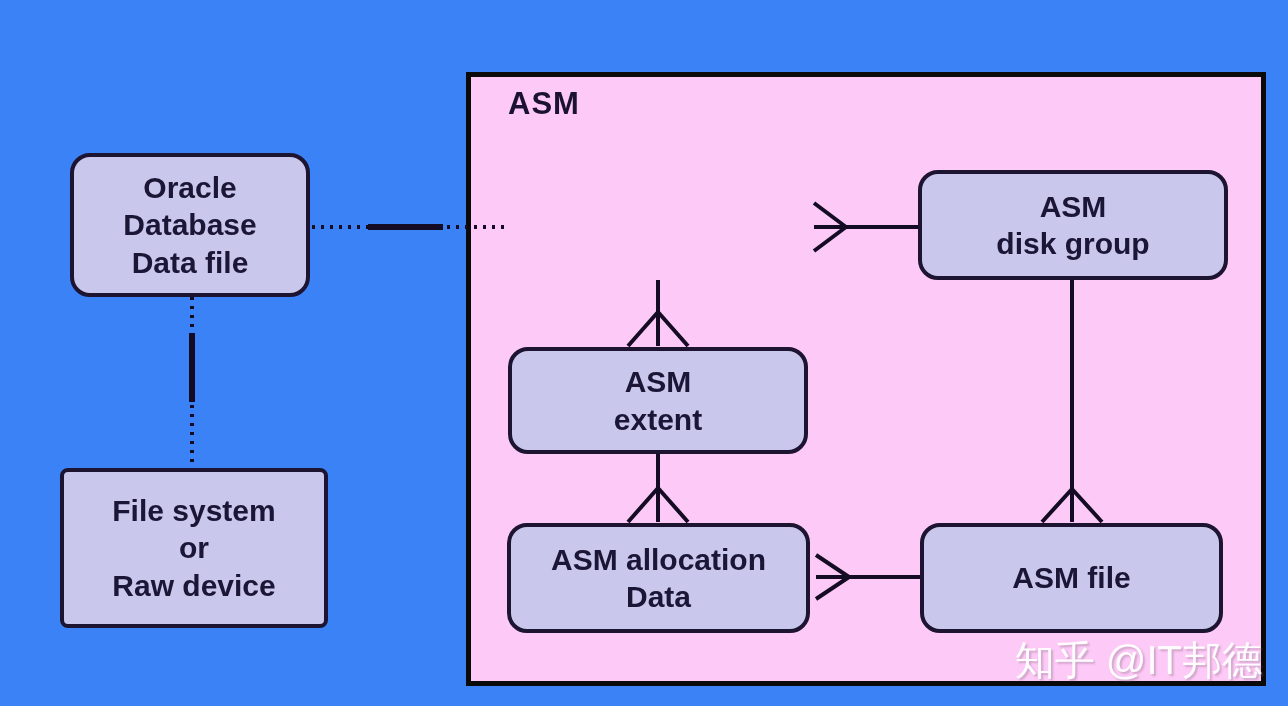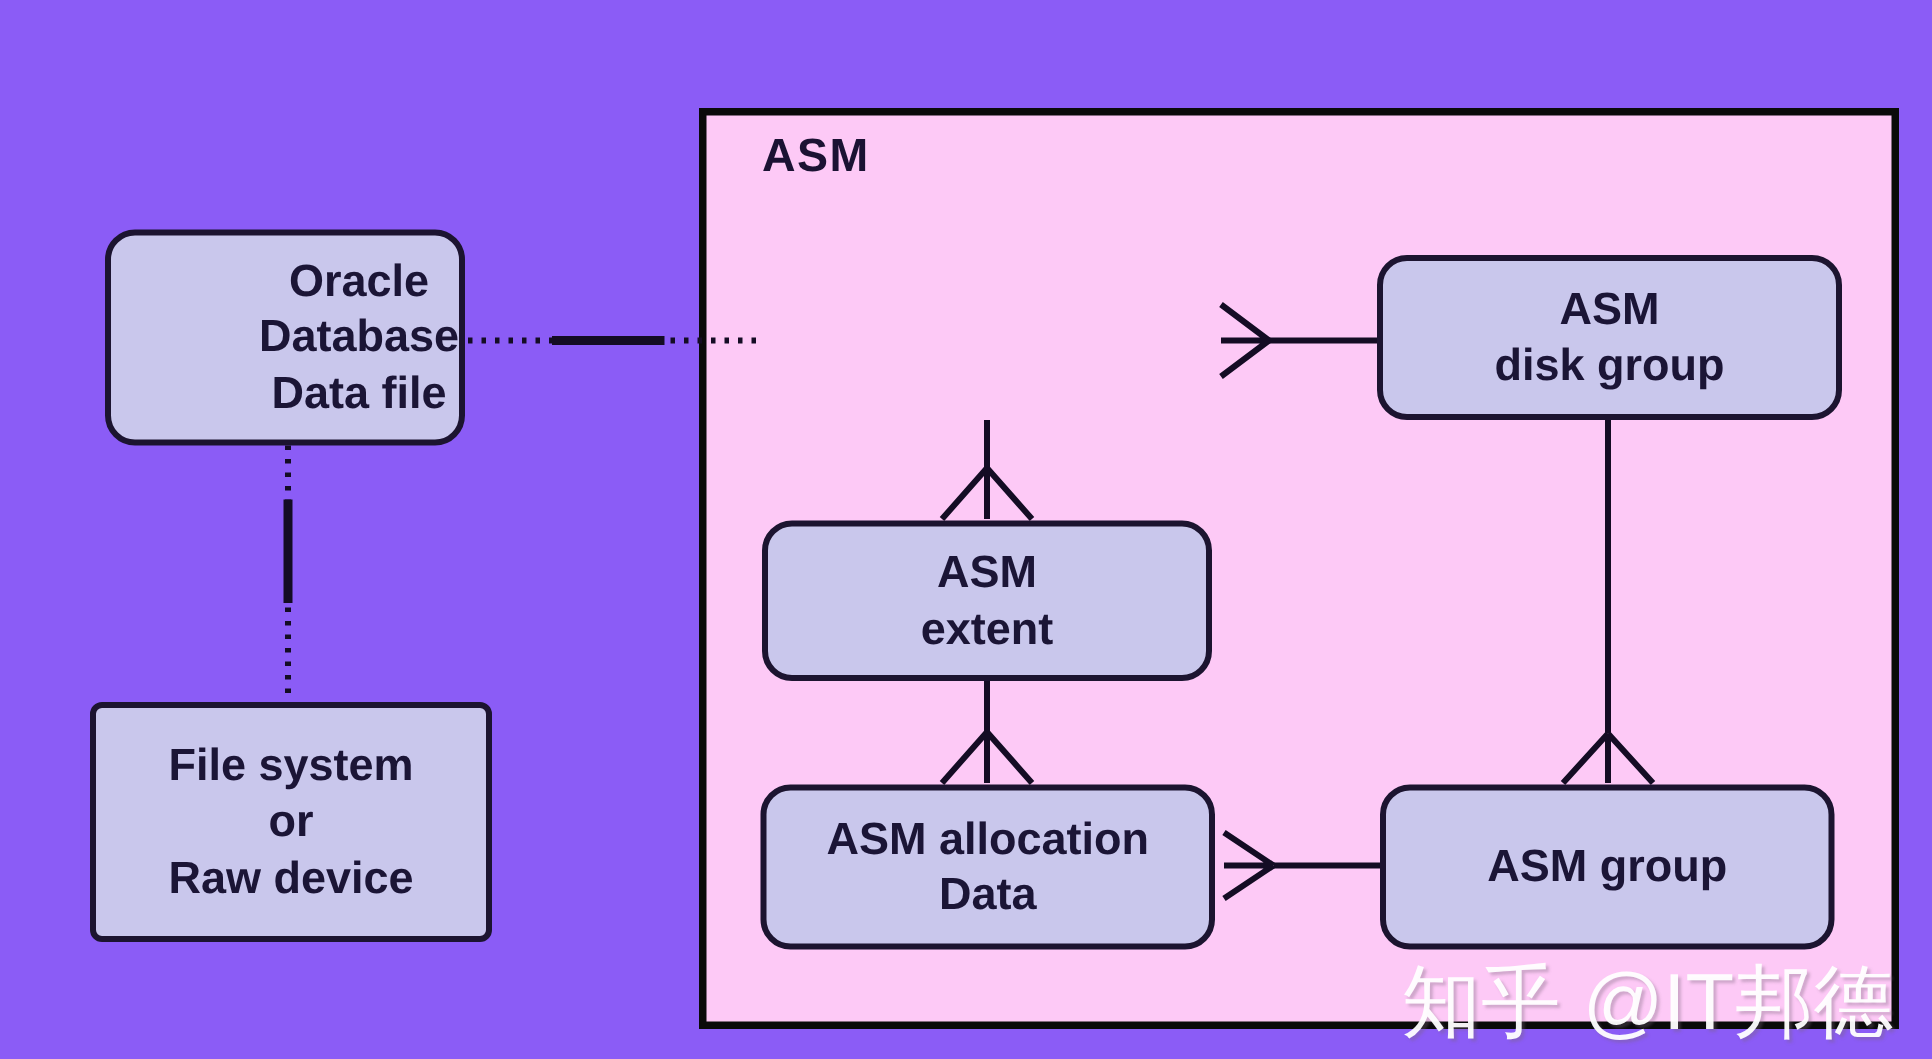--- a/index.html
+++ b/index.html
@@ -5,21 +5,21 @@
   html, body {
     margin: 0;
     padding: 0;
     background: #ffffff;
     font-family: "Liberation Sans", "DejaVu Sans", sans-serif;
   }
   .canvas {
     position: relative;
     width: 1288px;
     height: 706px;
-    background: #8b5cf6;
+    background: #3b82f6;
     overflow: hidden;
   }
   .asm-container {
     position: absolute;
     left: 466px;
     top: 72px;
     width: 790px;
     height: 604px;
     background: #fdc9f6;
     border: 5px solid #0a0a0a;
@@ -55,32 +55,32 @@
     box-sizing: border-box;
   }
   .node-label {
     font-size: 30px;
     font-weight: bold;
     color: #1b1536;
     text-align: center;
     white-space: pre-line;
     line-height: 1.25;
   }
-  .node-oracle-db       { left: 70px;  top: 153px; width: 240px; height: 144px; justify-content: flex-end; }
+  .node-oracle-db       { left: 70px;  top: 153px; width: 240px; height: 144px; }
   .node-file-system     { left: 60px;  top: 468px; width: 268px; height: 160px; border-radius: 8px; }
   .node-asm-file        { left: 505px; top: 172px; width: 307px; height: 108px; }
   .node-asm-disk-group  { left: 918px; top: 170px; width: 310px; height: 110px; }
   .node-asm-extent      { left: 508px; top: 347px; width: 300px; height: 107px; }
   .node-asm-alloc-unit  { left: 507px; top: 523px; width: 303px; height: 110px; }
   .node-asm-disk        { left: 920px; top: 523px; width: 303px; height: 110px; }
   .watermark {
     position: absolute;
     right: 26px;
     top: 633px;
-    font-size: 53px;
+    font-size: 40px;
     font-weight: 400;
     color: rgba(255, 255, 255, 0.95);
     text-shadow: 2px 2px 2px rgba(120, 100, 120, 0.35);
     z-index: 4;
     white-space: nowrap;
   }
 </style>
 </head>
 <body>
 
@@ -135,18 +135,18 @@
     <span class="node-label">ASM
 extent</span>
   </div>
 
   <div class="node node-asm-alloc-unit">
     <span class="node-label">ASM allocation
 Data</span>
   </div>
 
   <div class="node node-asm-disk">
-    <span class="node-label">ASM group</span>
+    <span class="node-label">ASM file</span>
   </div>
 
   <div class="watermark">知乎 @IT邦德</div>
 
 </div>
 
 </body></html>

